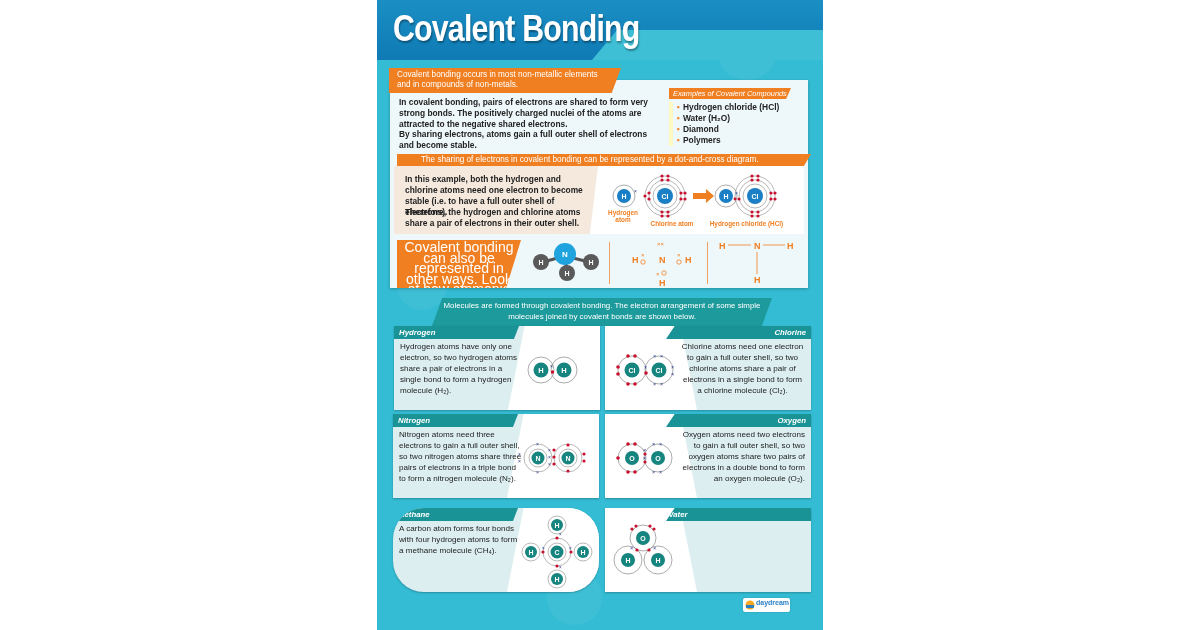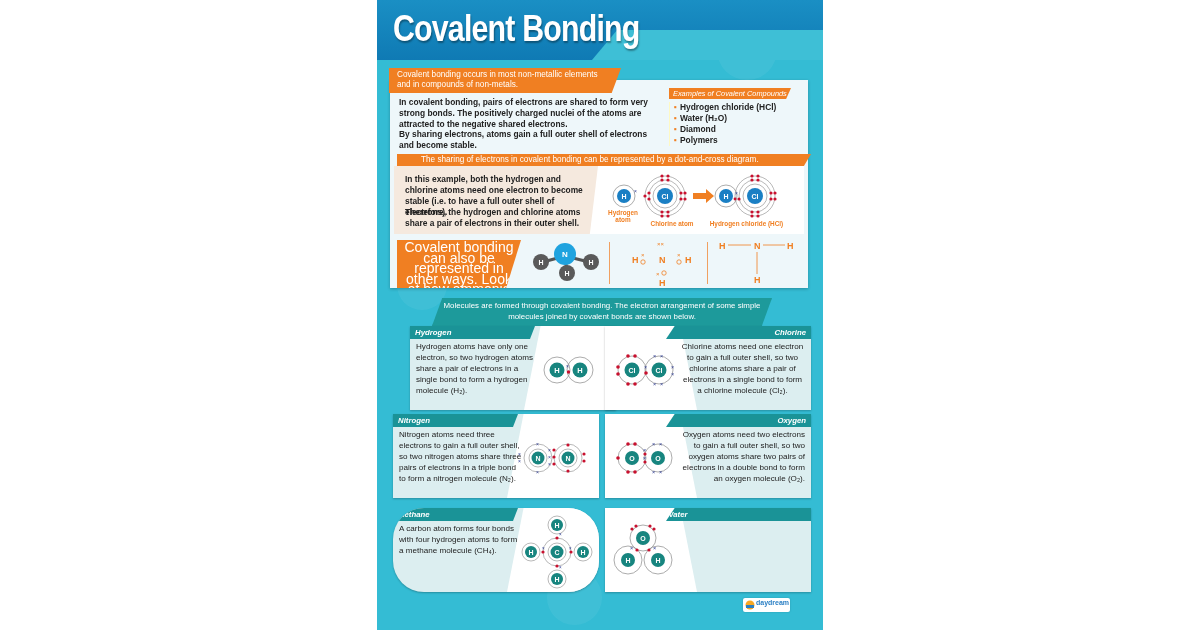--- a/index.html
+++ b/index.html
@@ -8,21 +8,21 @@
   .bubble{position:absolute;border-radius:50%;background:rgba(255,255,255,0.06);}
   .header{position:absolute;left:0;top:0;width:446px;height:60px;background:linear-gradient(180deg,#1a8fc4 0%,#0f7ab4 100%);}
   .header-right{position:absolute;left:215px;top:30px;width:231px;height:30px;background:#3ebfd6;transform:skewX(-40deg);transform-origin:bottom left;}
   .title{position:absolute;left:16px;top:8px;font-family:"Liberation Sans",sans-serif;font-weight:bold;font-size:37px;color:#ffffff;letter-spacing:-1px;transform:scaleX(0.82);transform-origin:left top;text-shadow:1px 2px 2px rgba(0,0,0,0.35);}
   .panel-top{position:absolute;left:13px;top:80px;width:418px;height:208px;background:#eef7fa;box-shadow:0 1px 3px rgba(0,0,0,0.25);}
   .orange-banner{position:absolute;background:#f07f22;color:#fff;font-size:8.2px;line-height:10px;padding:2px 8px;font-family:"Liberation Sans",sans-serif;}
   .intro-banner{left:12px;top:68px;width:216px;height:21px;clip-path:polygon(0 0,100% 0,96% 100%,0 100%);}
   .body-text{position:absolute;font-family:"Liberation Sans",sans-serif;font-weight:bold;color:#222;font-size:8.4px;line-height:11px;}
   .examples-box{position:absolute;left:292px;top:88px;width:128px;height:62px;}
   .examples-title{position:absolute;left:0;top:0;width:118px;height:11px;background:#f07f22;color:#fff;font-style:italic;font-size:7.4px;line-height:11px;padding-left:4px;clip-path:polygon(0 0,100% 0,96% 100%,0 100%);font-family:"Liberation Sans",sans-serif;}
-  .examples-list{position:absolute;left:0;top:14px;border-left:1px solid #fef9c3;padding-left:4px;}
+  .examples-list{position:absolute;left:0;top:14px;border-left:4px solid #fef9c3;padding-left:4px;}
   .ex-item{font-family:"Liberation Sans",sans-serif;font-weight:bold;font-size:8.4px;line-height:11px;color:#222;}
   .ex-bullet{color:#f07f22;margin-right:3px;}
   .share-banner{left:20px;top:154px;width:366px;height:12px;padding:1px 24px;clip-path:polygon(0 0,100% 0,98% 100%,0 100%);font-size:8.2px;}
   .example-section{position:absolute;left:17px;top:166px;width:410px;height:68px;background:#ffffff;}
   .example-left{position:absolute;left:0;top:0;width:204px;height:68px;background:#f5e9de;clip-path:polygon(0 0,100% 0,96% 100%,0 100%);}
   .ammonia-banner{left:20px;top:240px;width:112px;height:44px;padding:2px 6px;clip-path:polygon(0 0,100% 0,88% 100%,0 100%);font-size:14px;line-height:10.5px;text-align:center;}
   .divider-v{position:absolute;width:1px;background:#f0a060;}
   .teal-banner{position:absolute;left:55px;top:298px;width:340px;height:26px;background:#1d9a9b;color:#fff;font-family:"Liberation Sans",sans-serif;font-size:7.9px;line-height:11px;text-align:center;padding-top:2px;clip-path:polygon(3% 0,100% 0,97% 100%,0 100%);box-shadow:0 1px 2px rgba(0,0,0,0.3);}
   .card{position:absolute;width:206px;height:84px;background:#dceef0;box-shadow:0 1px 2px rgba(0,0,0,0.25);overflow:hidden;}
   .card-head{position:absolute;top:0;height:13px;background:#1a9397;color:#fff;font-style:italic;font-weight:bold;font-size:7.8px;line-height:13px;font-family:"Liberation Sans",sans-serif;}
@@ -177,21 +177,21 @@
       <line x1="11" y1="7" x2="34" y2="7"></line>
       <line x1="46" y1="7" x2="68" y2="7"></line>
       <line x1="40" y1="14" x2="40" y2="36"></line>
     </g>
   </svg>
 
   <div class="teal-banner">
     <span>Molecules are formed through covalent bonding. The electron arrangement of some simple molecules joined by covalent bonds are shown below.</span>
   </div>
 
-  <div class="card" style="left:33px;top:326px;">
+  <div class="card" style="left:17px;top:326px;">
     <div class="card-diagram" style="left:114px;clip-path:polygon(18% 0,100% 0,100% 100%,0 100%);"></div>
     <div class="card-head" style="left:0;width:120px;padding-left:5px;clip-path:polygon(0 0,100% 0,96% 100%,0 100%);">Hydrogen</div>
     <div class="card-text" style="left:6px;">Hydrogen atoms have only one electron, so two hydrogen atoms share a pair of electrons in a single bond to form a hydrogen molecule (H₂).</div>
     <svg style="left:130px;top:28px;" width="60" height="30">
       <circle cx="17" cy="16" r="13" fill="none" stroke="#888" stroke-width="0.7"></circle>
       <circle cx="40" cy="16" r="13" fill="none" stroke="#888" stroke-width="0.7"></circle>
       <circle cx="17" cy="16" r="7.5" fill="#17857f"></circle>
       <circle cx="40" cy="16" r="7.5" fill="#17857f"></circle>
       <text x="17" y="19" font-size="7.5" fill="#fff" text-anchor="middle" font-weight="bold" font-family="Liberation Sans, sans-serif">H</text>
       <text x="40" y="19" font-size="7.5" fill="#fff" text-anchor="middle" font-weight="bold" font-family="Liberation Sans, sans-serif">H</text>

